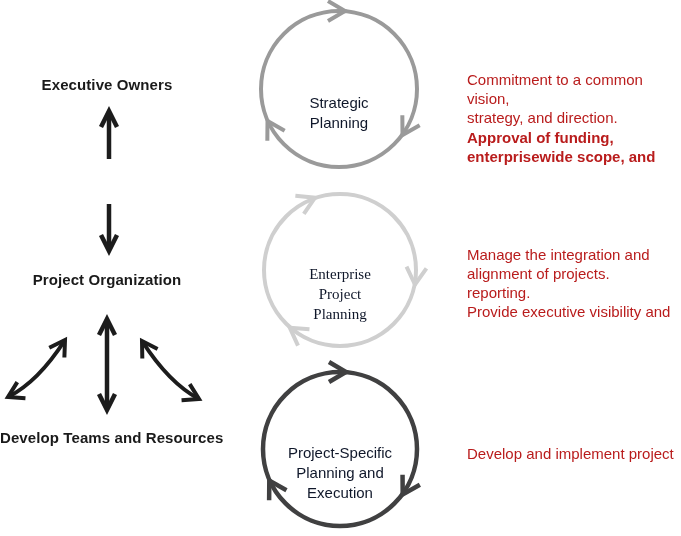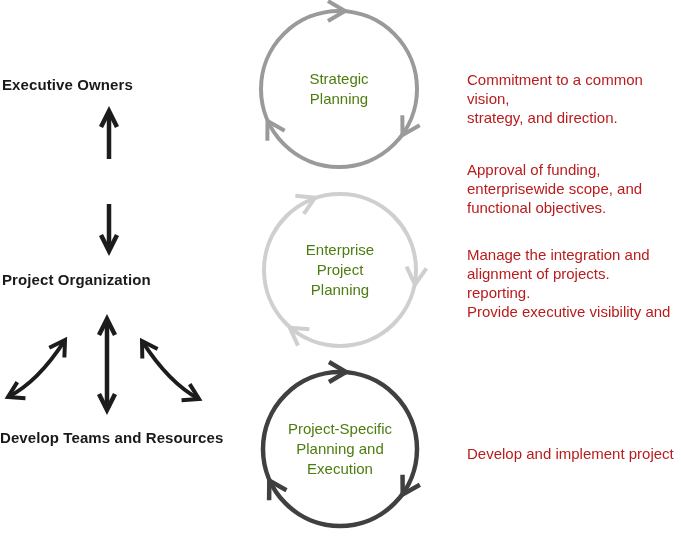--- a/index.html
+++ b/index.html
@@ -2,27 +2,27 @@
 <html><head>
 <meta charset="utf-8">
 <style>
   html,body{margin:0;padding:0;background:#ffffff;}
   .canvas{
     position:relative;width:681px;height:536px;background:#ffffff;
     font-family:"Liberation Sans", sans-serif;color:#231f20;overflow:hidden;
   }
   .left-label{
     position:absolute;font-size:15px;font-weight:700;color:#1a1a1a;
-    white-space:nowrap;letter-spacing:0.1px;
+    text-align:center;white-space:nowrap;letter-spacing:0.1px;
   }
   .ring-svg{position:absolute;width:180px;height:180px;overflow:visible;}
   .ring-text{
     position:absolute;width:180px;height:180px;display:flex;flex-direction:column;
     align-items:center;justify-content:center;text-align:center;
-    font-size:15px;line-height:20px;color:#4d7c0f;
+    font-size:15px;line-height:20px;color:#0f172a;margin-top:24px;
   }
   .annotation{
     position:absolute;left:467px;width:214px;
     font-size:15px;line-height:19px;color:#b91c1c;
   }
   .arrow-svg{position:absolute;overflow:visible;}
 </style>
 </head>
 <body>
 
@@ -109,21 +109,21 @@
           <path d="M-17,-10 L0,0 L-17,10"></path>
         </g>
       <g transform="translate(165,104.5) rotate(95)">
           <path d="M-17,-10 L0,0 L-17,10"></path>
         </g>
       <g transform="translate(39.8,147.7) rotate(215)">
           <path d="M-17,-10 L0,0 L-17,10"></path>
         </g>
     </g>
   </svg>
-  <div class="ring-text" style="left:250px;top:180px;">
+  <div class="ring-text" style="left:250px;top:180px;font-family:Liberation Serif, serif;">
     <div>Enterprise</div>
     <div>Project</div>
     <div>Planning</div>
   </div>
 
   <svg class="ring-svg" style="left:250px;top:359px;" viewBox="0 0 180 180">
     <g fill="none" stroke-width="4.5" stroke="#404041">
       <circle cx="90" cy="90" r="77"></circle>
       <g transform="translate(96,13) rotate(0)">
           <path d="M-17,-10 L0,0 L-17,10"></path>
@@ -140,24 +140,23 @@
     <div>Project-Specific</div>
     <div>Planning and</div>
     <div>Execution</div>
   </div>
 
   <div class="annotation" style="top:70px;">
     <div>Commitment to a common vision,</div>
     <div>strategy, and direction.</div>
   </div>
 
-  <div class="annotation" style="top:160px;">
+  <div class="annotation" style="top:128px;font-weight:bold;">
     <div>Approval of funding,</div>
     <div>enterprisewide scope, and</div>
-    <div>functional objectives.</div>
   </div>
 
   <div class="annotation" style="top:245px;">
     <div>Manage the integration and</div>
     <div>alignment of projects.</div>
     <div>reporting.</div>
     <div>Provide executive visibility and</div>
   </div>
 
   <div class="annotation" style="top:444px;">

